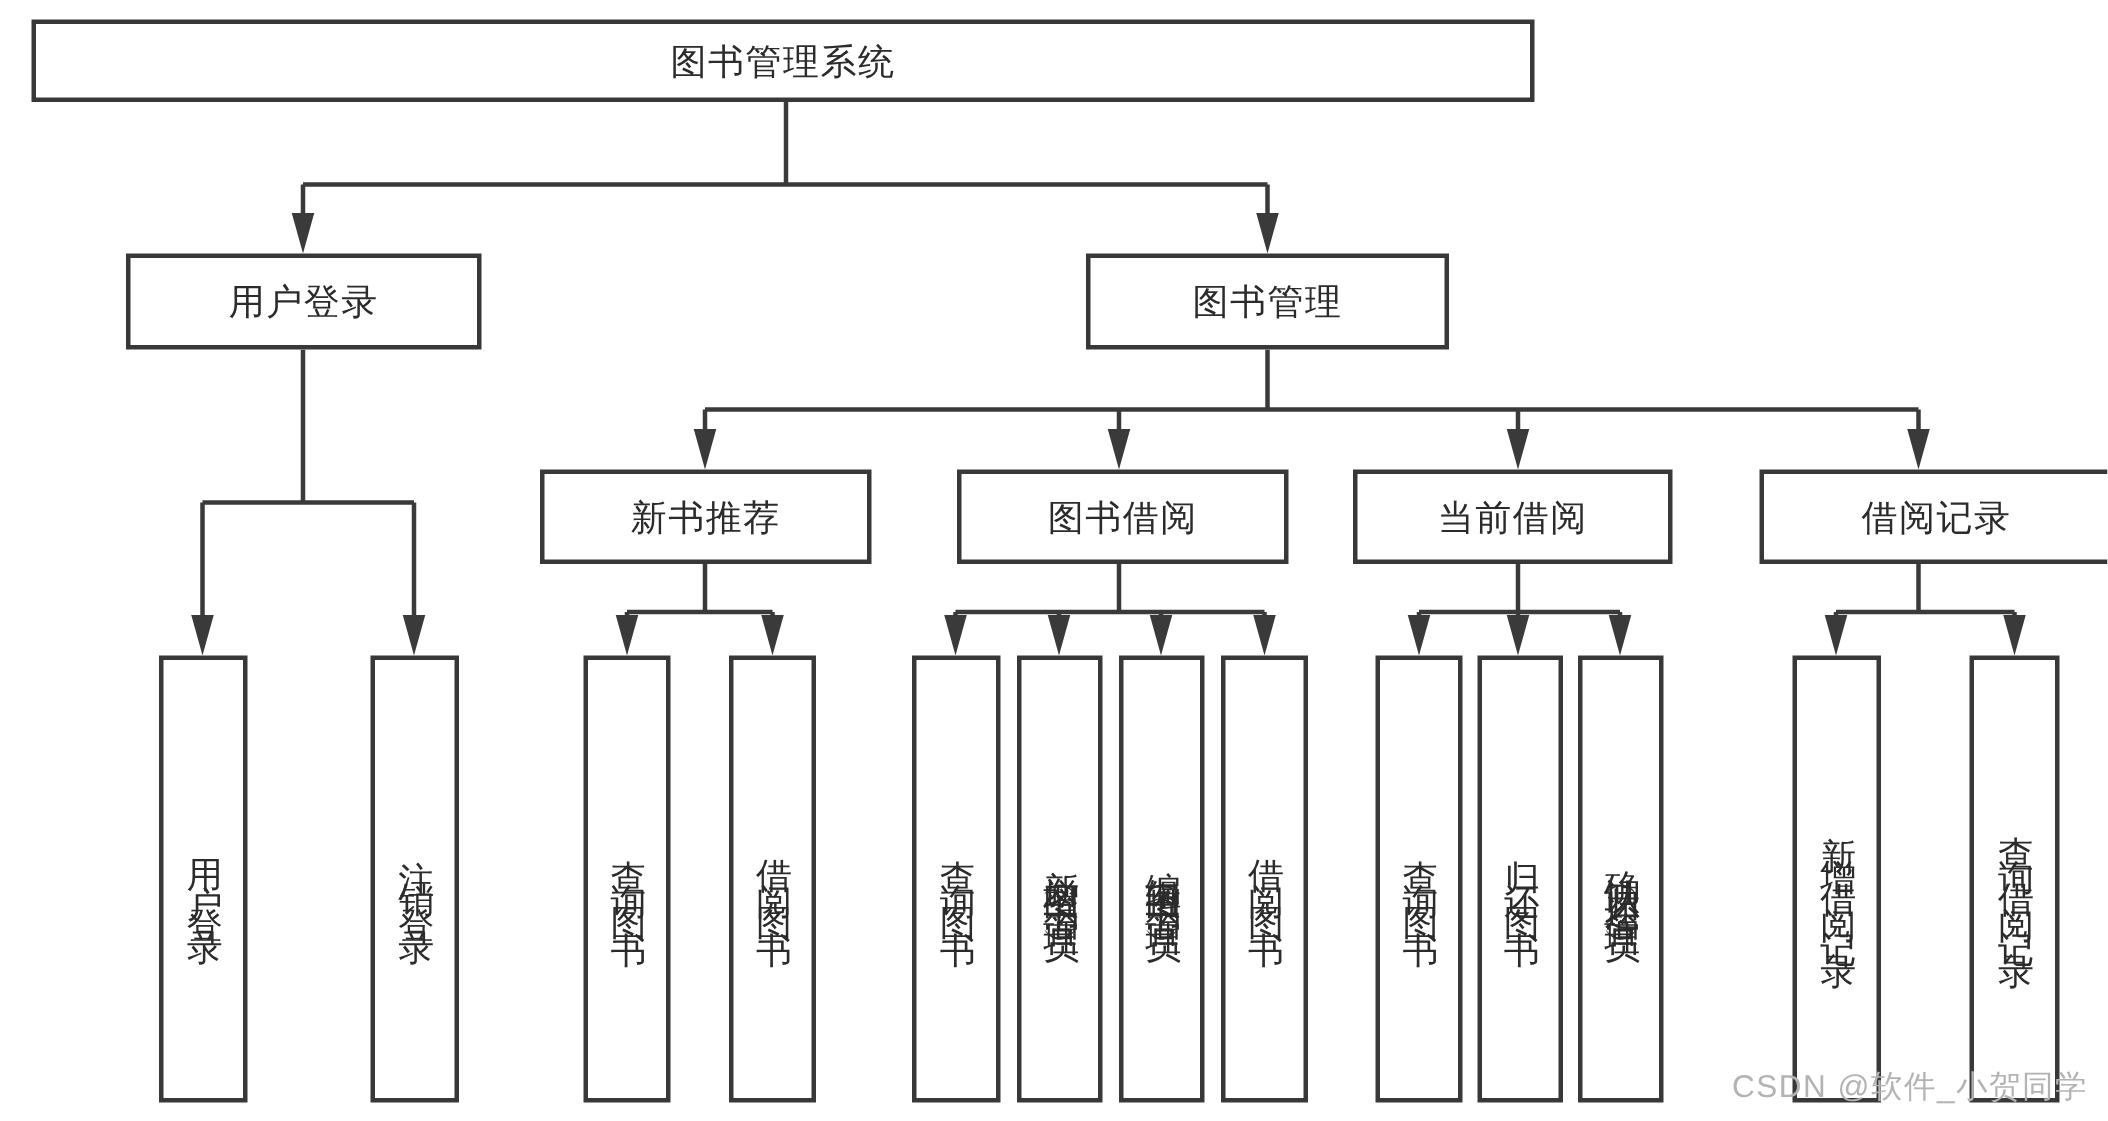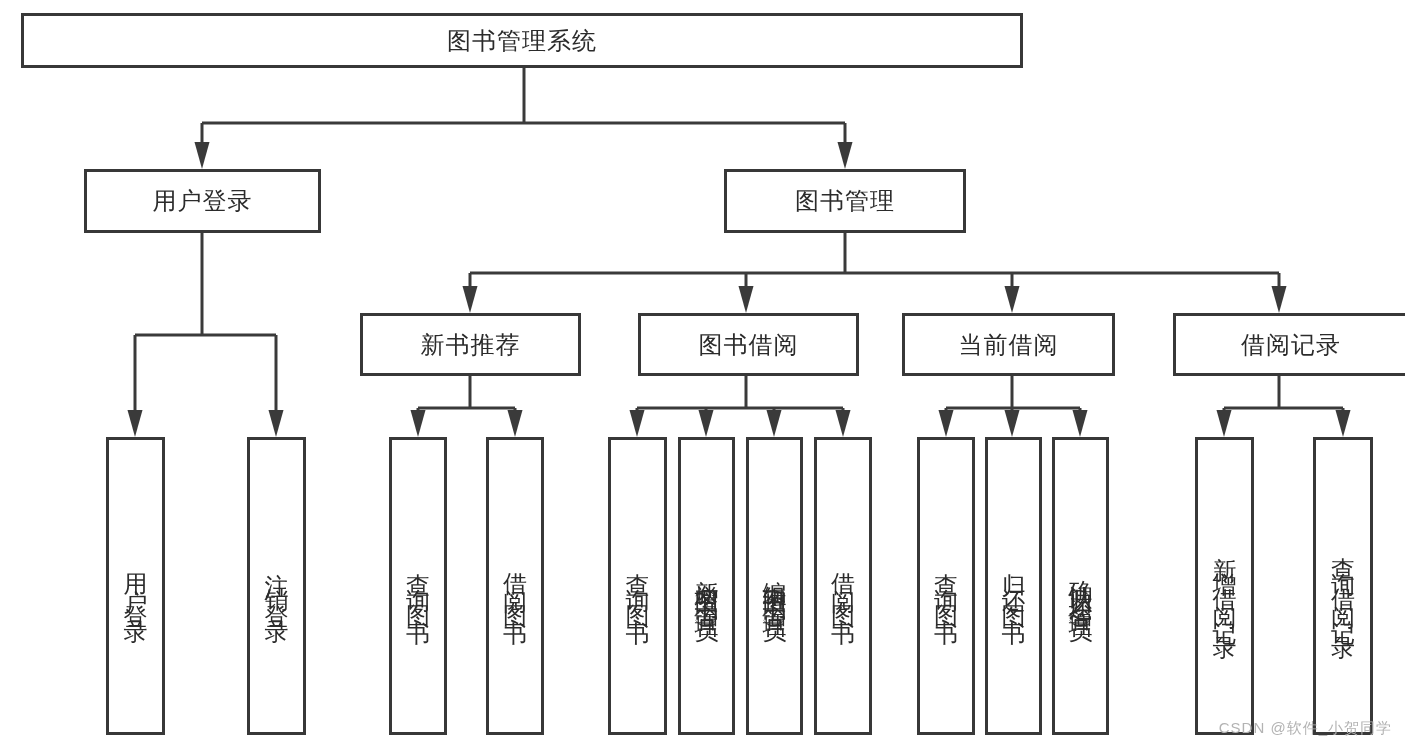--- a/index.html
+++ b/index.html
@@ -30,21 +30,21 @@
   .leaf .label {
     writing-mode: vertical-rl;
     text-orientation: mixed;
     line-height: 1;
     white-space: nowrap;
   }
   #watermark {
     position: absolute;
     right: 13px;
     bottom: 9px;
-    font-size: 15px;
+    font-size: 21px;
     letter-spacing: 1px;
     color: #b3b3b3;
     white-space: nowrap;
   }
 </style>
 </head>
 <body>
 
 <div id="canvas">
 

